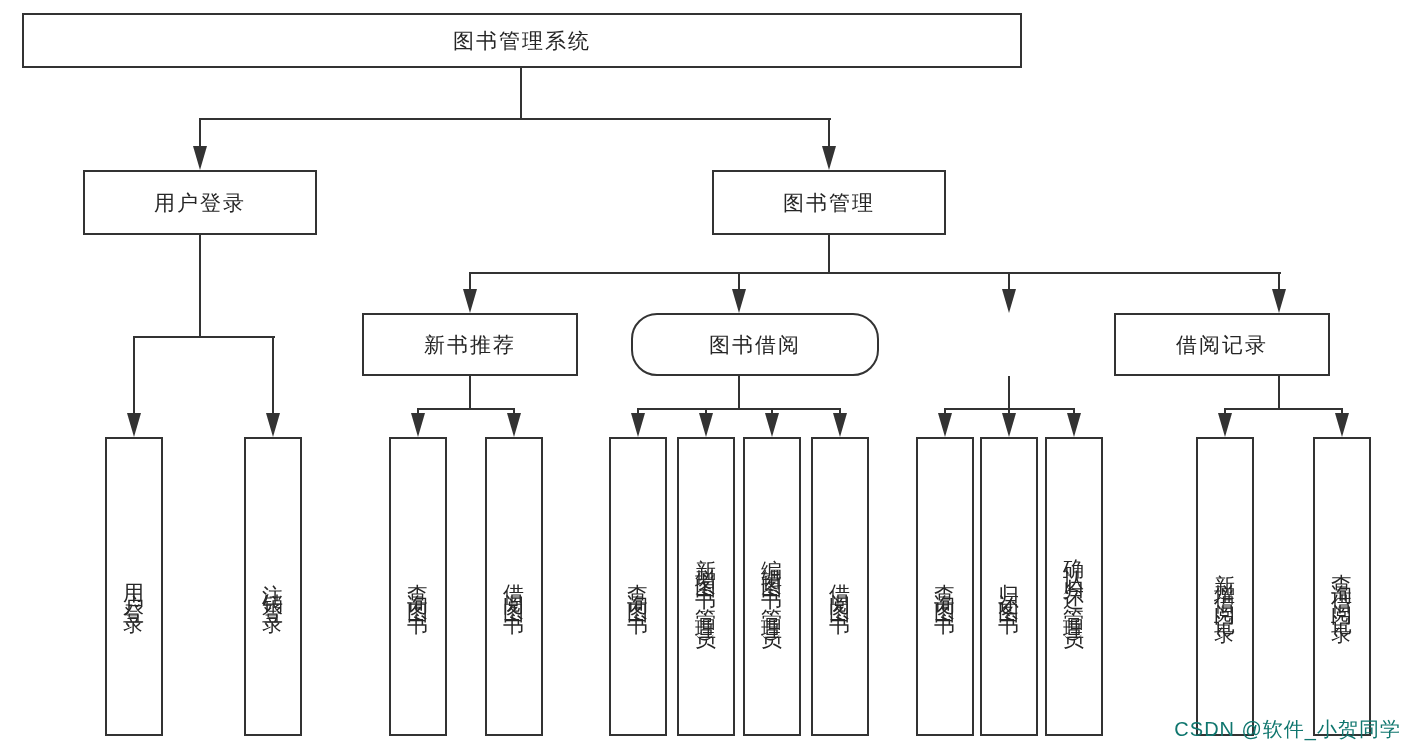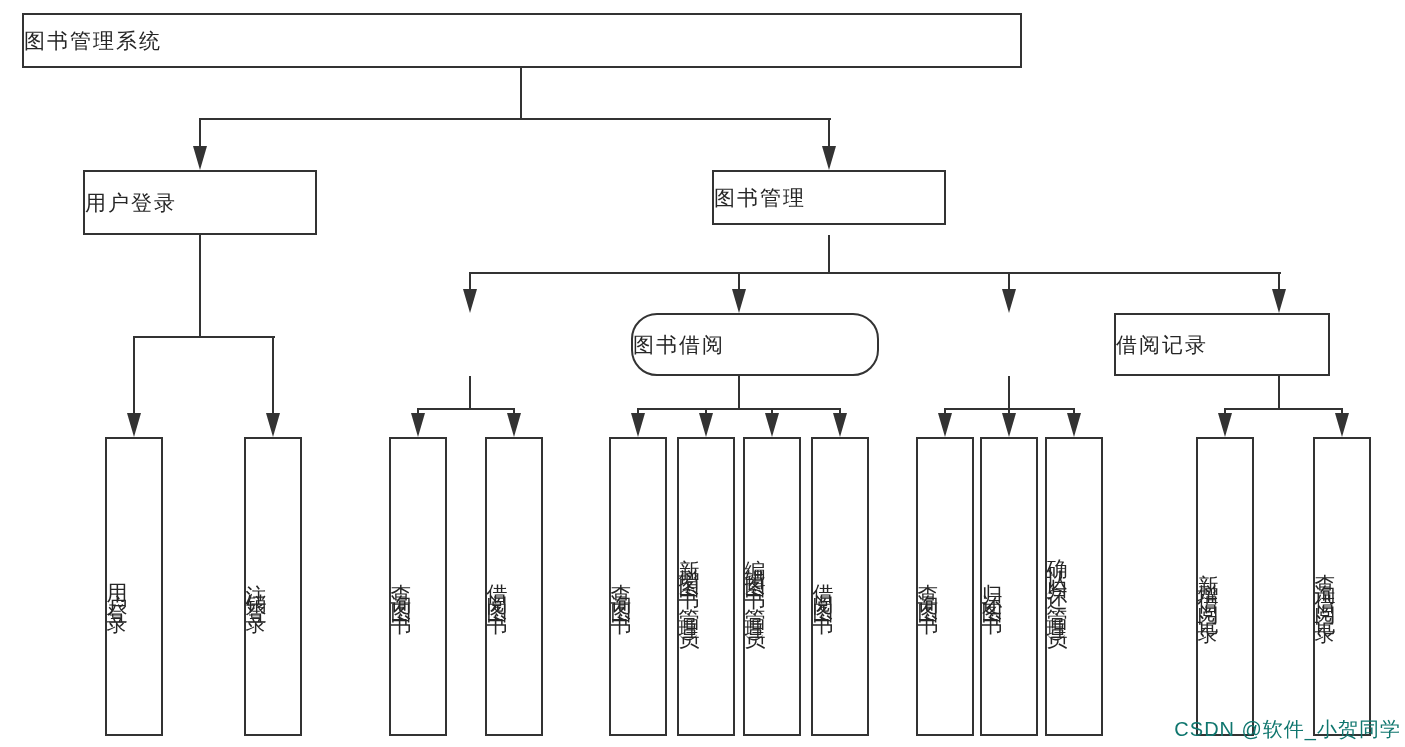--- a/index.html
+++ b/index.html
@@ -15,21 +15,21 @@
     font-family:"Liberation Sans","DejaVu Sans",sans-serif;
     overflow:hidden;
   }
   .box{
     position:absolute;
     box-sizing:border-box;
     border:2px solid var(--line);
     background:#ffffff;
     display:flex;
     align-items:center;
-    justify-content:flex-start;
+    justify-content:center;
     color:var(--text);
   }
   .hlabel{
     font-size:21px;
     letter-spacing:2px;
     color:var(--text);
     white-space:nowrap;
   }
   .vtext{
     writing-mode:vertical-rl;
@@ -68,24 +68,27 @@
 
 <div class="canvas">
 
   <div class="box" style="left:22px;top:13px;width:1000px;height:55px;">
     <span class="hlabel">图书管理系统</span>
   </div>
 
   <div class="box" style="left:83px;top:170px;width:234px;height:65px;">
     <span class="hlabel">用户登录</span>
   </div>
-  <div class="box" style="left:712px;top:170px;width:234px;height:55px;">
+  <div class="box" style="left:712px;top:170px;width:234px;height:65px;">
     <span class="hlabel">图书管理</span>
   </div>
 
+  <div class="box" style="left:362px;top:313px;width:216px;height:63px;">
+    <span class="hlabel">新书推荐</span>
+  </div>
   <div class="box" style="left:631px;top:313px;width:248px;height:63px;border-radius:26px;">
     <span class="hlabel">图书借阅</span>
   </div>
   <div class="box" style="left:1114px;top:313px;width:216px;height:63px;font-family:Liberation Mono, monospace;">
     <span class="hlabel">借阅记录</span>
   </div>
 
   <div class="box" style="left:105px;top:437px;width:58px;height:299px;">
     <span class="vtext">用户登录</span>
   </div>

